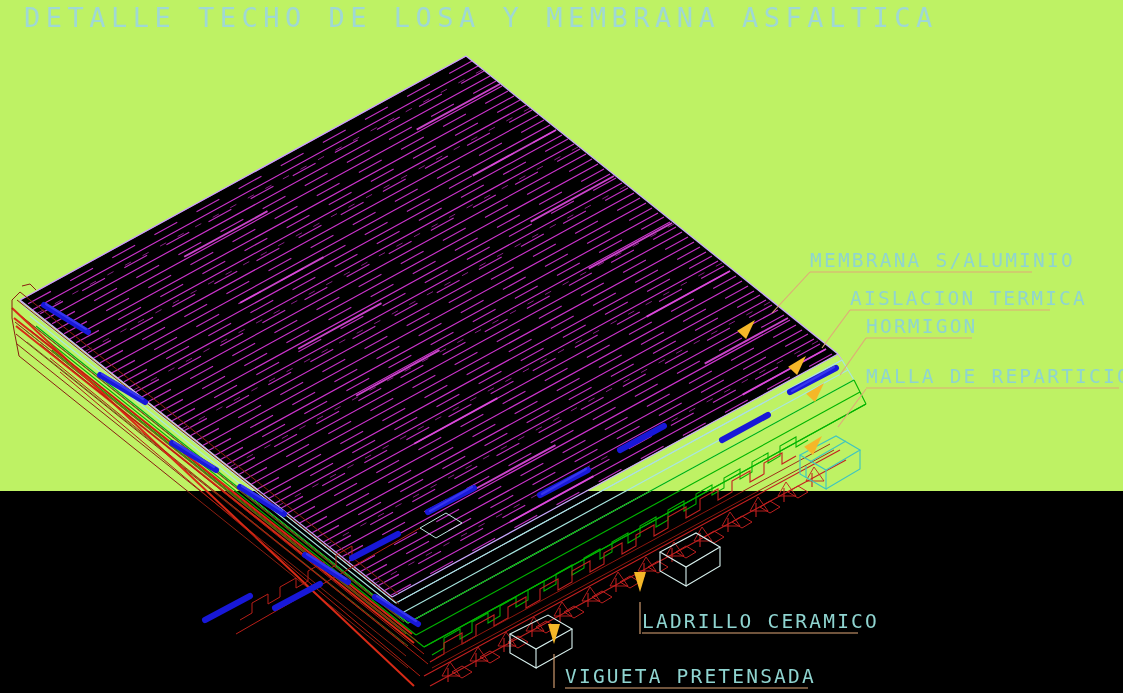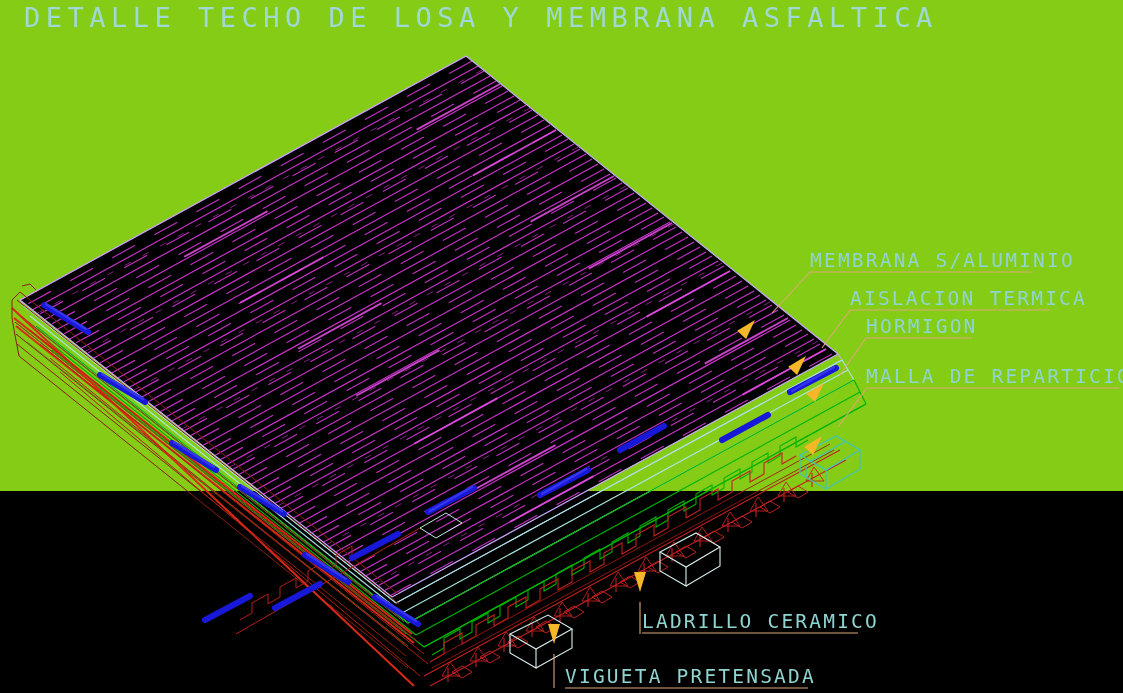--- a/index.html
+++ b/index.html
@@ -1,17 +1,17 @@
 <!DOCTYPE html>
 <html><head>
 <meta charset="utf-8">
 <style>
   html,body{margin:0;padding:0;background:#000;}
   body{width:1123px;height:693px;overflow:hidden;font-family:"DejaVu Sans Mono",monospace;}
-  #stage{position:relative;width:1123px;height:491px;background:#84cc16;text-align:right;}
+  #stage{position:relative;width:1123px;height:491px;background:#bef264;text-align:right;}
   svg{position:absolute;top:0;left:0;width:1123px;height:693px;display:block;}
   .cadtxt{
     font-family:"DejaVu Sans Mono",monospace;
     letter-spacing:2.4px;
     fill:#8fd4d0;
     font-weight:400;
   }
   .title-txt{font-size:27px;letter-spacing:5.5px;fill:#9fd8d4;}
   .lbl-txt{font-size:19.5px;letter-spacing:2.2px;}
 </style>

